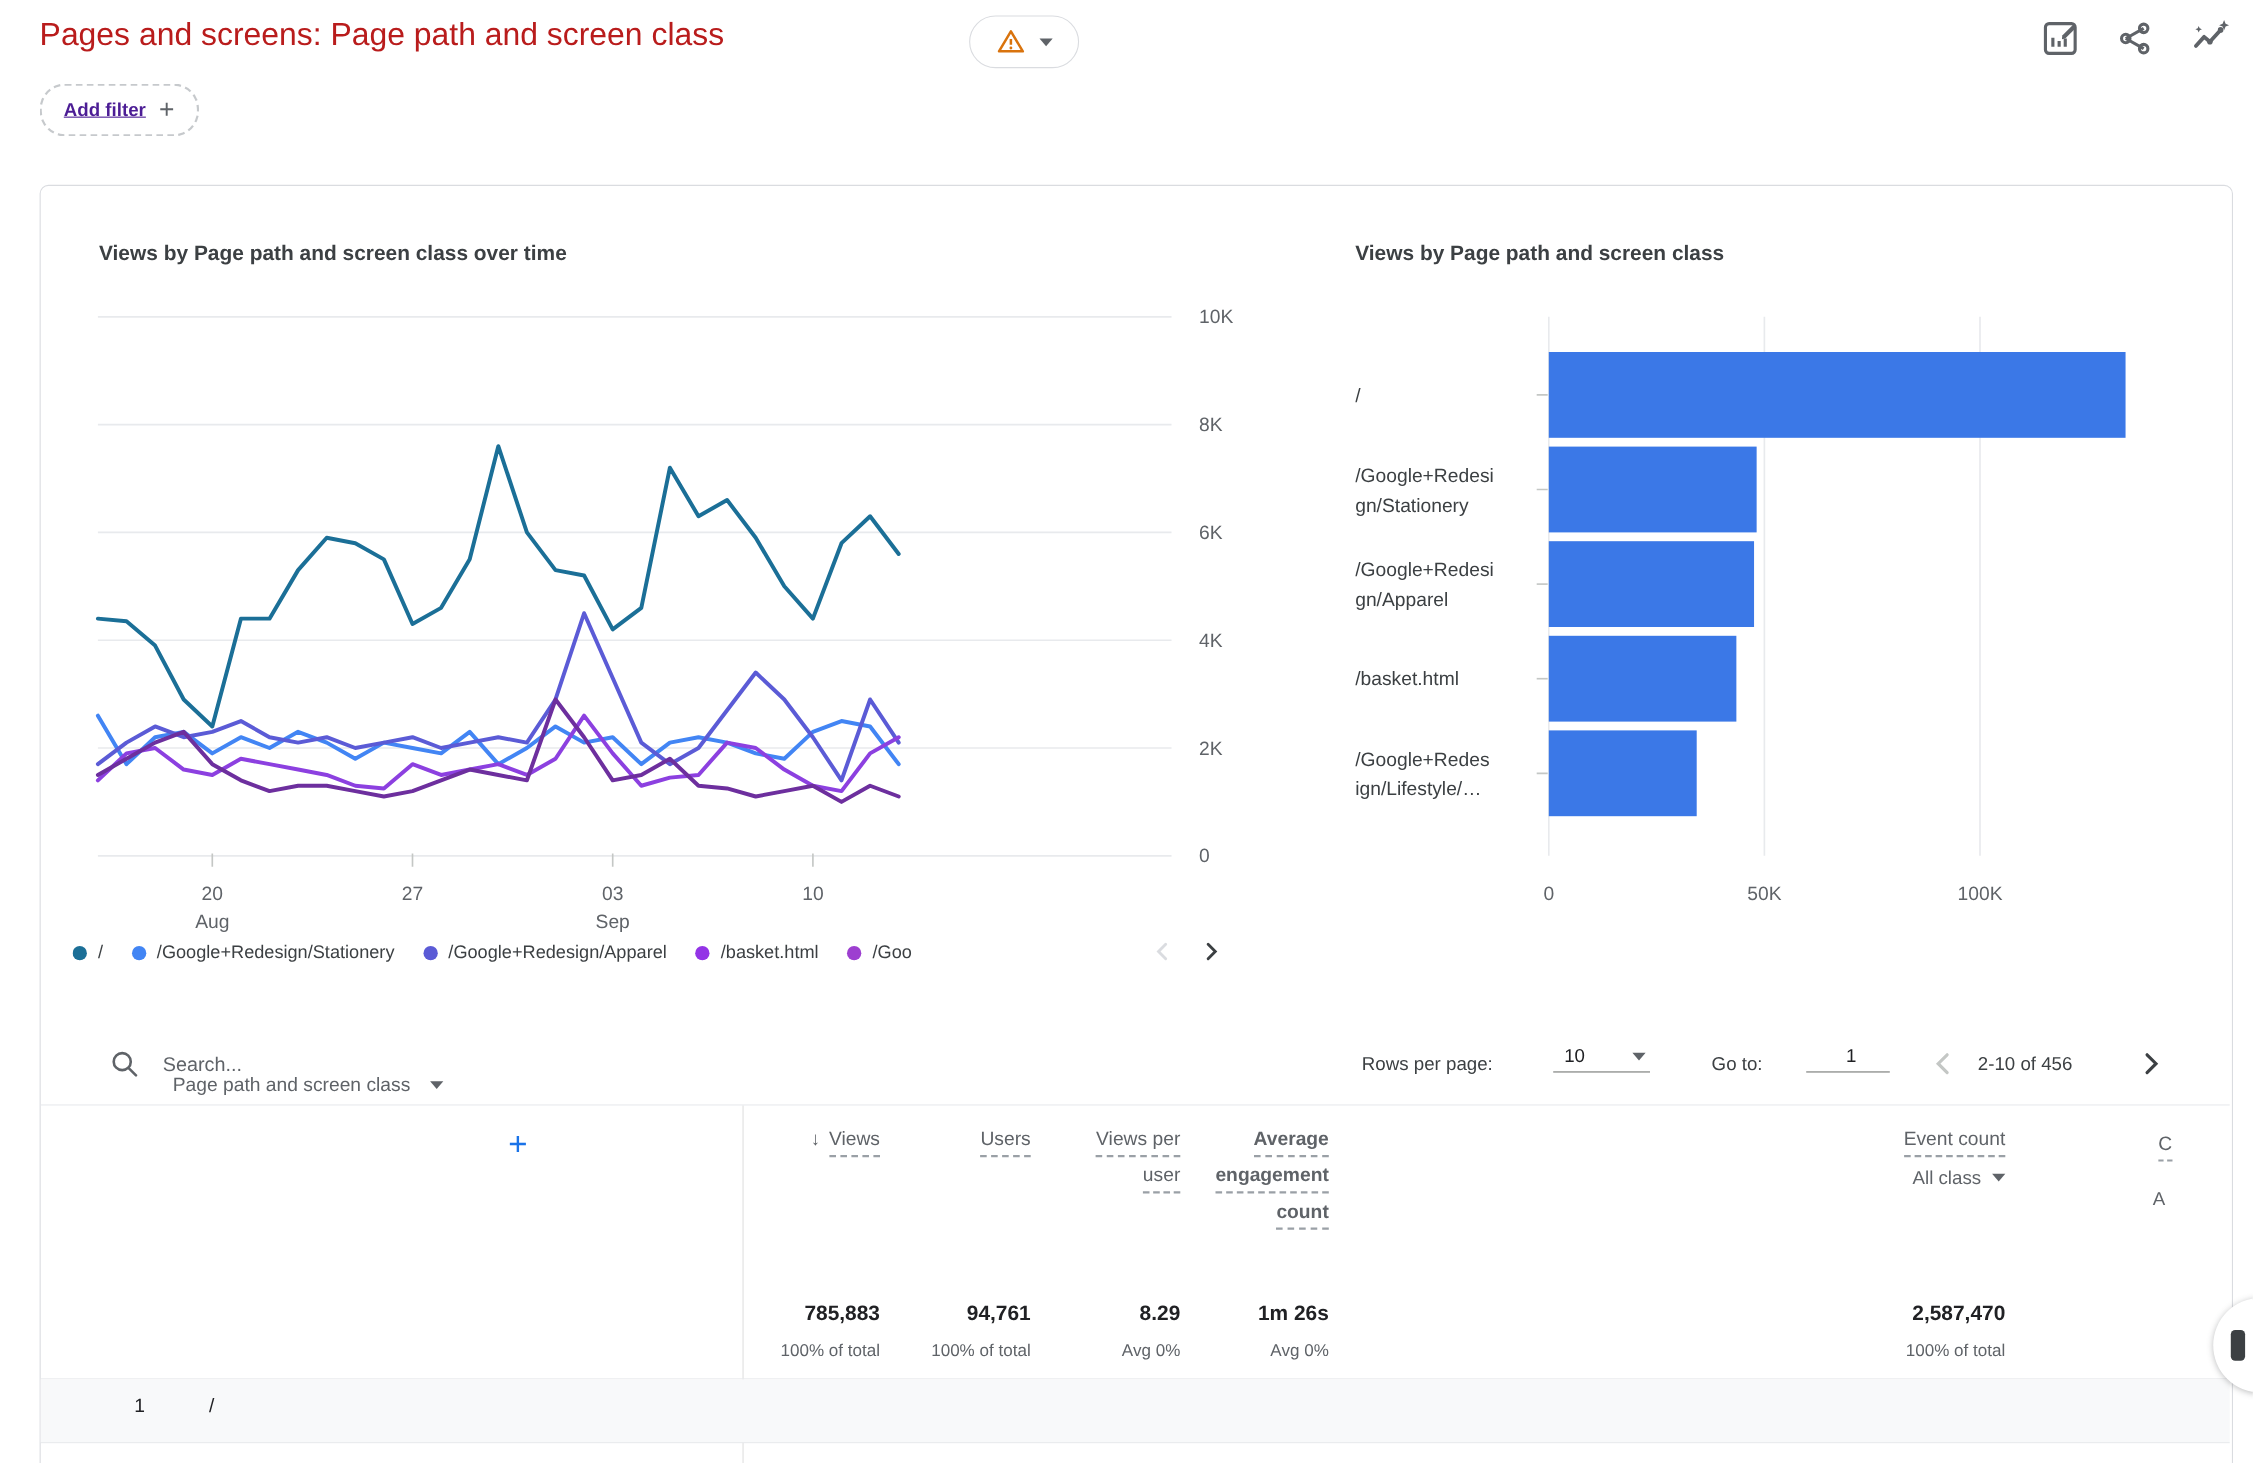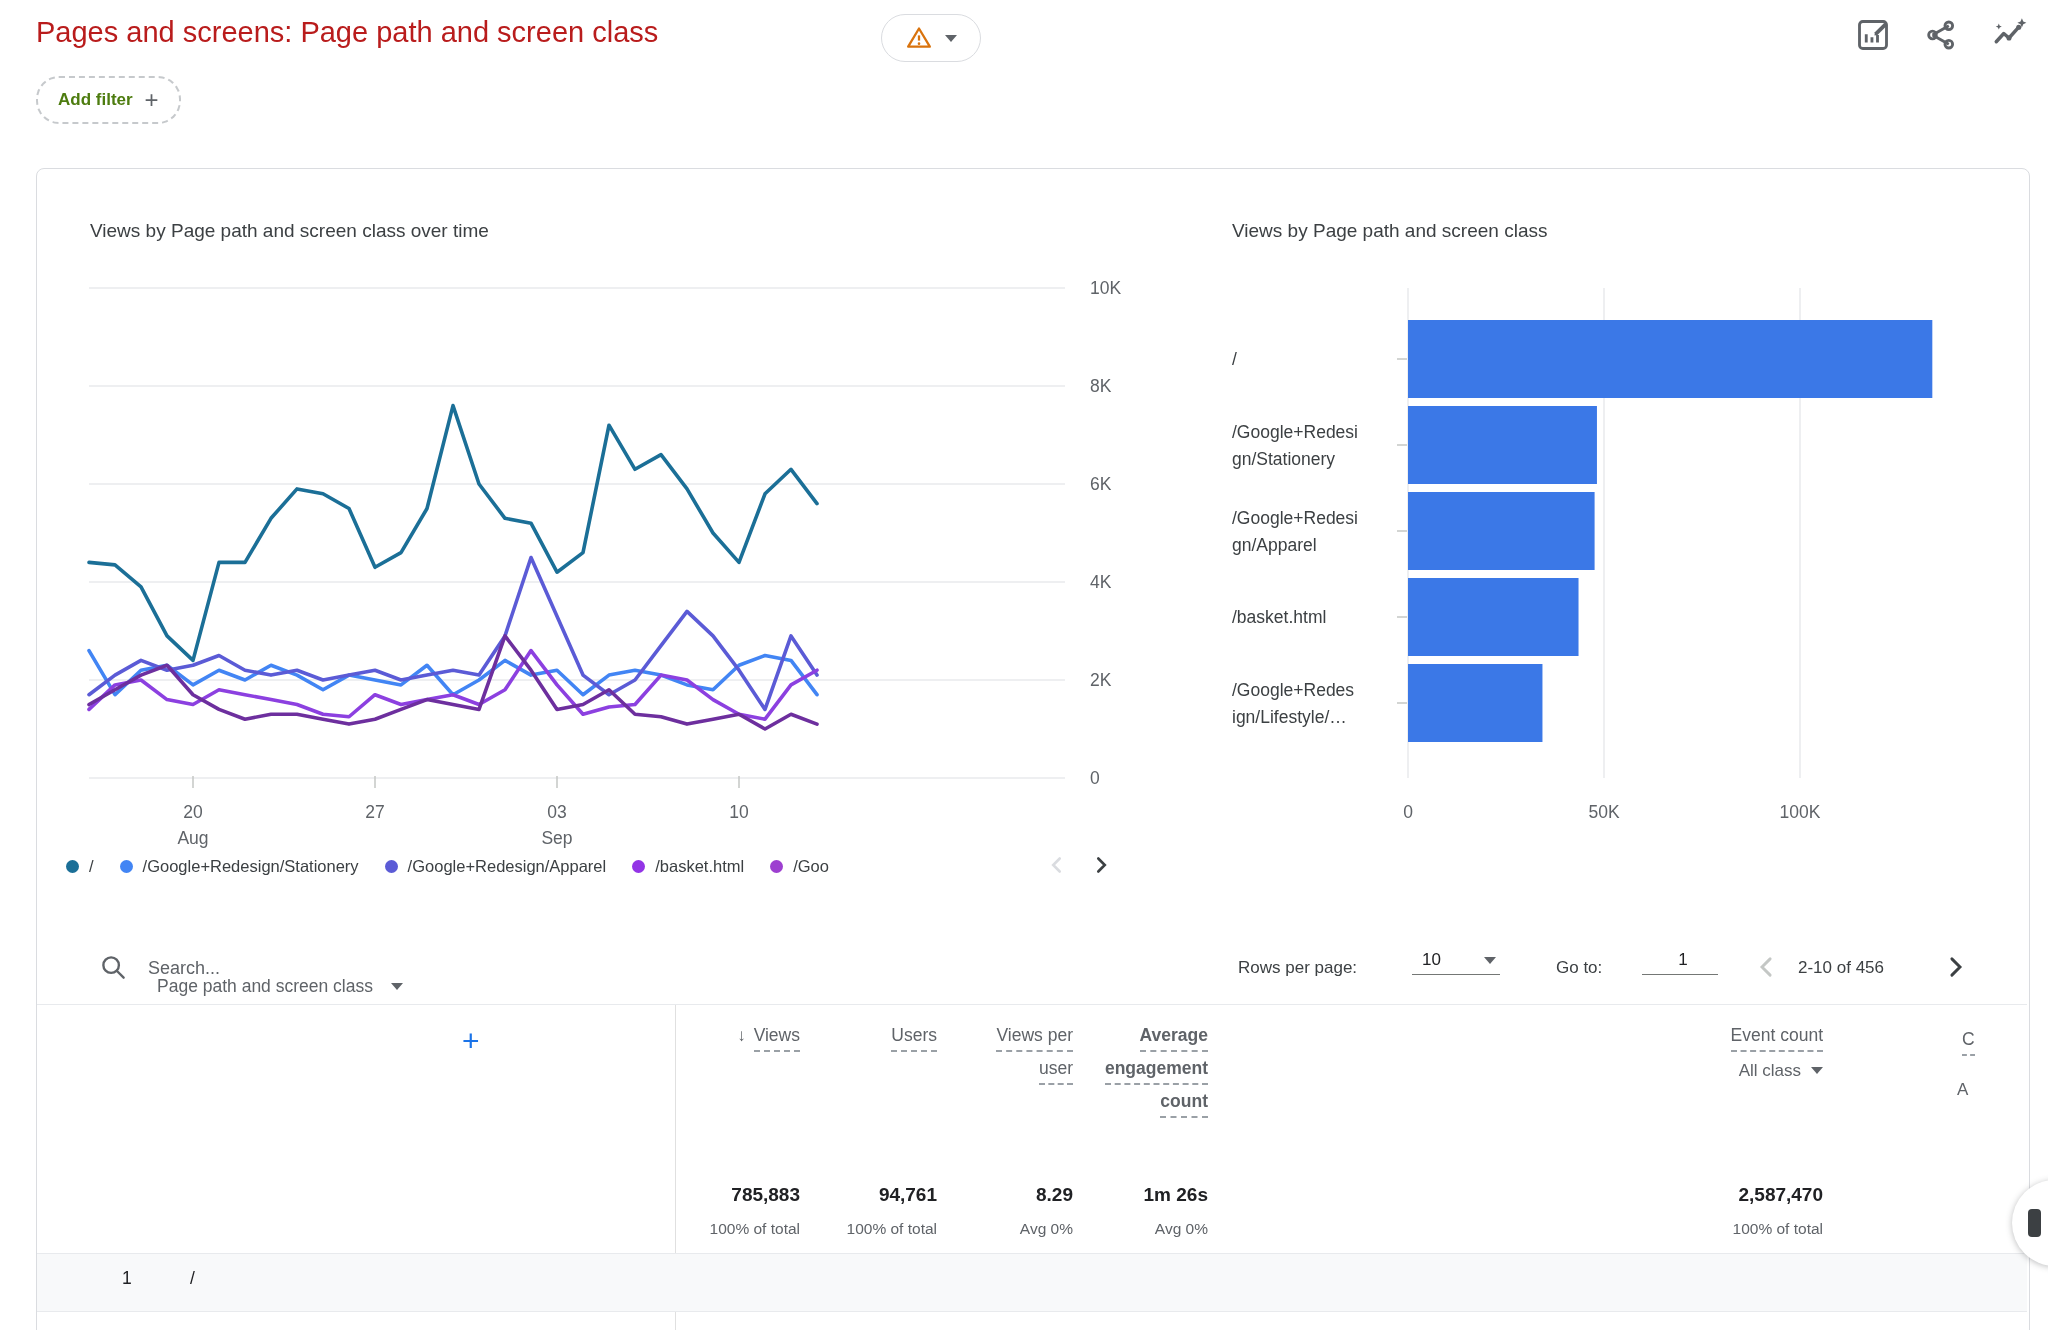--- a/index.html
+++ b/index.html
@@ -11,25 +11,25 @@
   
   .page-title{left:36px;top:16px;font-size:29px;color:#b91c1c;white-space:nowrap;}
   .warn-badge{left:881px;top:14px;width:98px;height:46px;border:1px solid #dadce0;border-radius:24px;
     display:flex;align-items:center;justify-content:center;gap:12px;background:#fff;cursor:pointer;}
   .caret{width:0;height:0;border-left:6px solid transparent;border-right:6px solid transparent;border-top:7px solid #5f6368;display:inline-block;}
   .hdr-icons{right:20px;top:16px;display:flex;gap:30px;}
   .hdr-icons .icon-btn{width:38px;height:38px;display:flex;align-items:center;justify-content:center;cursor:pointer;}
   
   .add-filter{left:36px;top:76px;height:44px;border:2px dashed #c6c9cc;border-radius:23px;
     display:inline-flex;align-items:center;gap:12px;padding:0 20px;background:#fff;cursor:pointer;}
-  .add-filter .lbl{font-size:17px;font-weight:700;color:#4d7c0f;}
+  .add-filter .lbl{font-size:17px;font-weight:700;color:#4c1d95;text-decoration:underline;}
   .add-filter .plus{font-size:24px;color:#5f6368;font-weight:400;line-height:1;}
   
   .card{left:36px;top:168px;width:1992px;height:1200px;border:1px solid #dadce0;border-radius:8px;background:#fff;}
-  .chart-title{font-size:19px;font-weight:400;color:#3c4043;white-space:nowrap;}
+  .chart-title{font-size:19px;font-weight:700;color:#3c4043;white-space:nowrap;}
   #lineTitle{left:90px;top:220px;}
   #barTitle{left:1232px;top:220px;}
   
   .legend{left:66px;top:850px;width:954px;height:32px;overflow:hidden;white-space:nowrap;display:flex;align-items:center;}
   .leg-item{display:inline-flex;align-items:center;gap:10px;margin-right:26px;cursor:pointer;}
   .leg-dot{width:13px;height:13px;border-radius:50%;display:inline-block;}
   .leg-lbl{font-size:16.5px;color:#3c4043;}
   .leg-fade{left:928px;top:846px;width:96px;height:38px;background:linear-gradient(to right, rgba(255,255,255,0), #fff 75%);pointer-events:none;}
   .leg-nav{top:846px;width:34px;height:38px;display:flex;align-items:center;justify-content:center;cursor:pointer;}
   

